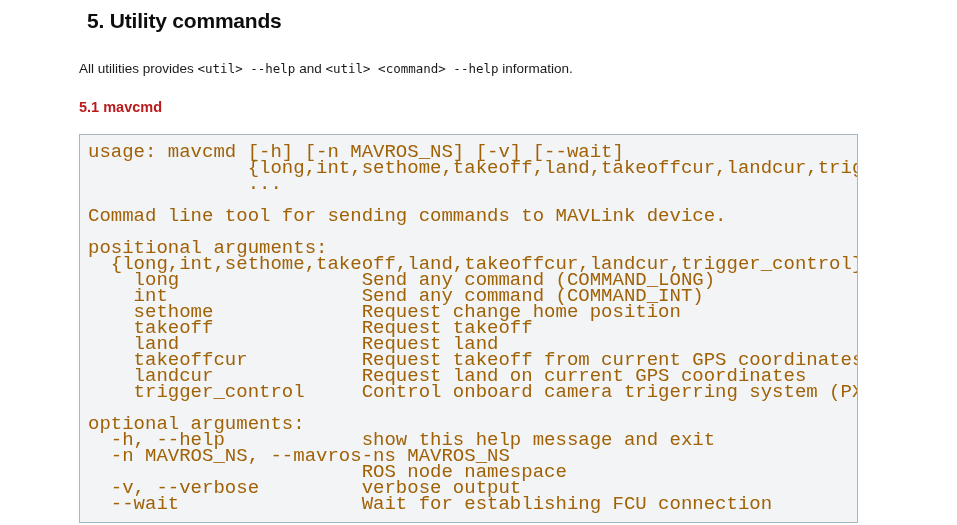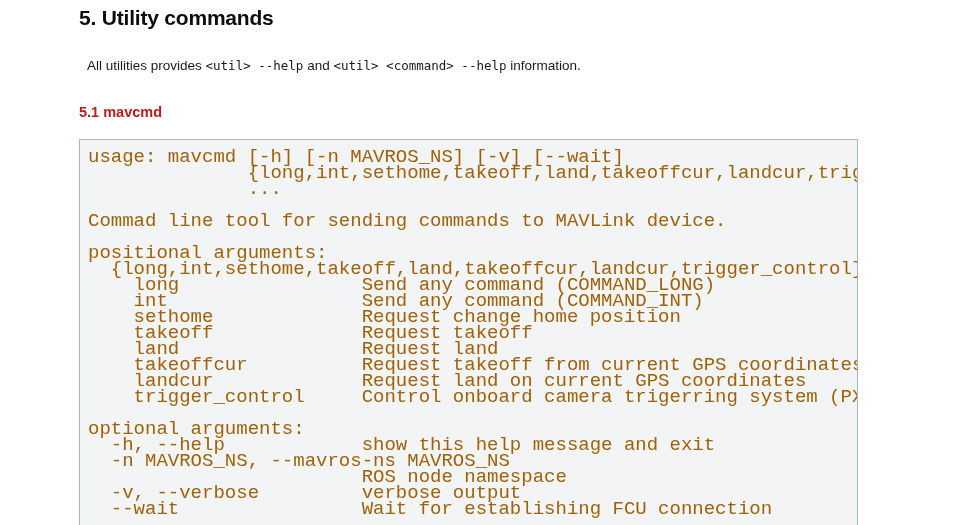--- a/index.html
+++ b/index.html
@@ -20,30 +20,29 @@
     height: 525px;
     box-sizing: border-box;
     padding: 0 72px 0 79px;
   }
   h1.section-title {
     font-family: "Liberation Sans", sans-serif;
     font-size: 21px;
     font-weight: bold;
     letter-spacing: -0.2px;
     color: #0d0d0d;
-    margin: 0;
-    padding-top: 5px;
+    margin: 8px;
     line-height: 26px;
   }
   p.intro {
     font-family: "Liberation Sans", sans-serif;
     font-size: 13.5px;
     line-height: 20px;
     color: #1a1a1a;
-    margin: 8px;
+    margin: 0;
     padding-top: 17px;
     white-space: nowrap;
   }
   p.intro code,
   .inline-code {
     font-family: "DejaVu Sans Mono", monospace;
     font-size: 12.5px;
     color: #1a1a1a;
     background: transparent;
     white-space: pre;

